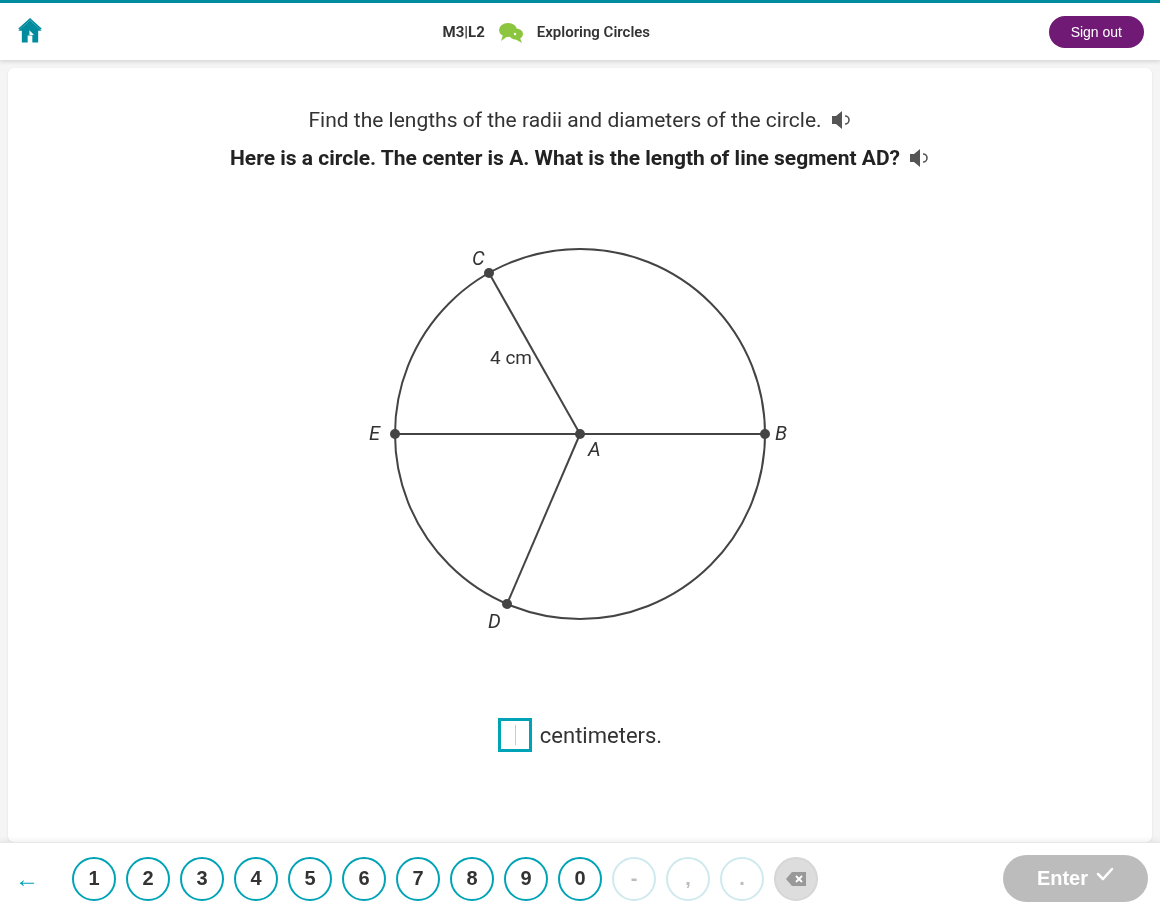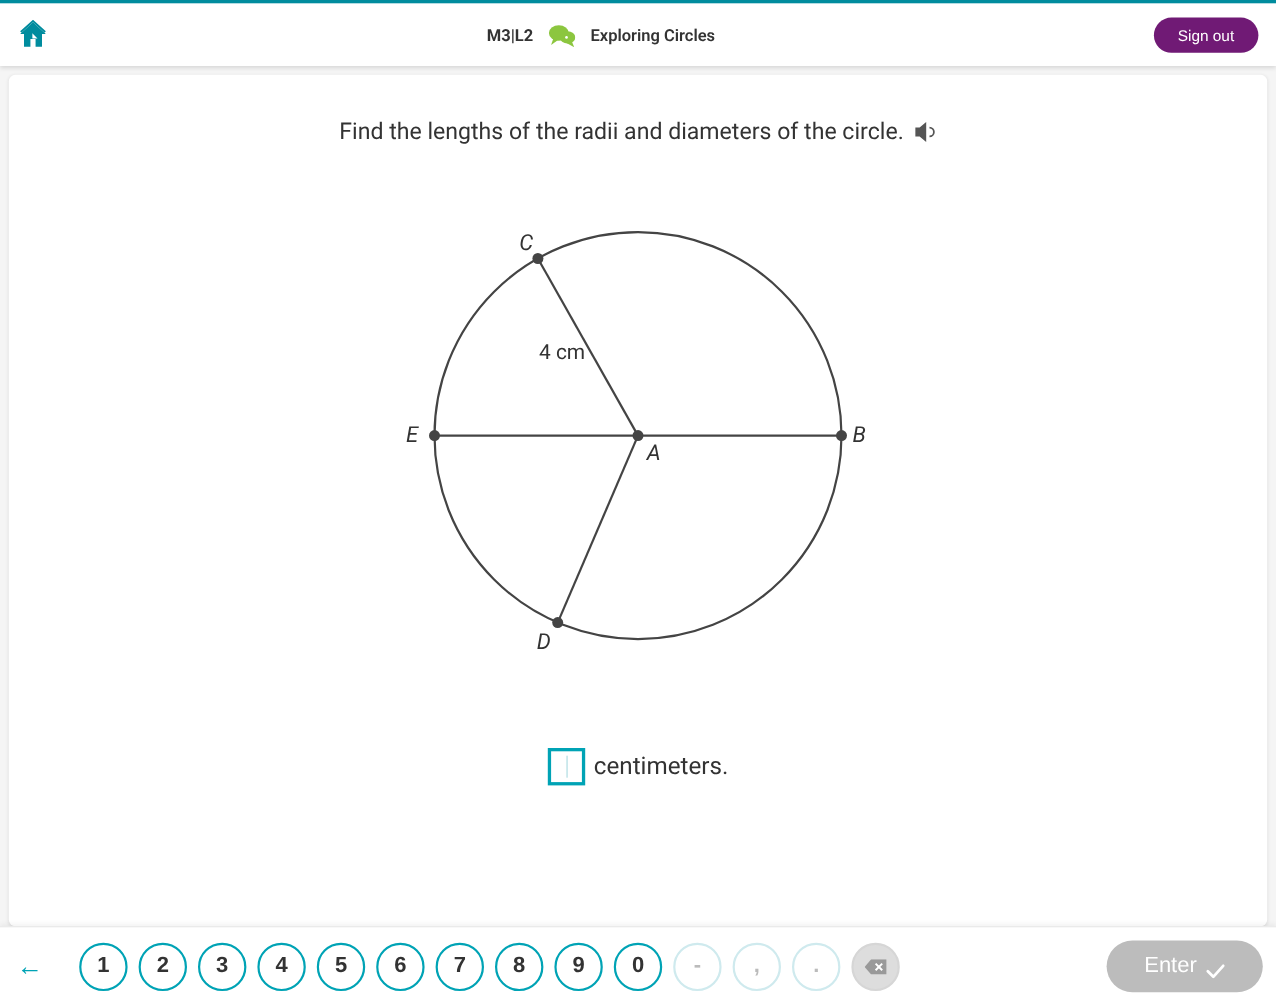--- a/index.html
+++ b/index.html
@@ -169,24 +169,24 @@
       background: #ddd;
       color: #777;
     }
     .enter-btn {
       background: #bcbcbc;
       color: #fff;
       border: none;
       border-radius: 26px;
       padding: 12px 34px;
       font-size: 20px;
-      font-weight: 400;
-      cursor: pointer;
-      display: flex;
-      align-items: flex-end;
+      font-weight: 700;
+      cursor: pointer;
+      display: flex;
+      align-items: flex-start;
       gap: 8px;
       margin-left: auto;
     }
     .spacer { flex: 0 0 10px; }
   </style>
 </head>
 <body>
 
 <div class="topbar">
   <svg class="home-icon" viewBox="0 0 24 24" fill="currentColor">
@@ -205,20 +205,27 @@
       <path d="M13 12 A4 4 0 0 0 21 12" stroke="#fff" stroke-width="0" fill="none"></path>
     </svg>
     <span class="lesson-title">Exploring Circles</span>
   </div>
   <button class="signout-btn">Sign out</button>
 </div>
 
 <div class="content-card">
   <div class="instruction-line">
     <span class="instruction-text">Find the lengths of the radii and diameters of the circle.</span>
+    <svg class="speaker-icon" viewBox="0 0 20 18" fill="currentColor">
+      <path d="M0 5 L4 5 L10 0 L10 18 L4 13 L0 13 Z"></path>
+      <path d="M13 5 A4 4 0 0 1 13 13" stroke="currentColor" stroke-width="1.6" fill="none"></path>
+    </svg>
+  </div>
+  <div class="instruction-line">
+    <span class="question-text">Here is a circle. The center is A. What is the length of line segment AD?</span>
     <svg class="speaker-icon" viewBox="0 0 20 18" fill="currentColor">
       <path d="M0 5 L4 5 L10 0 L10 18 L4 13 L0 13 Z"></path>
       <path d="M13 5 A4 4 0 0 1 13 13" stroke="currentColor" stroke-width="1.6" fill="none"></path>
     </svg>
   </div>
 
   <div class="diagram-container">
     <svg width="440" height="420" viewBox="0 0 440 420">
 
       <circle cx="220" cy="210" r="185" fill="none" stroke="#444" stroke-width="2"></circle>

